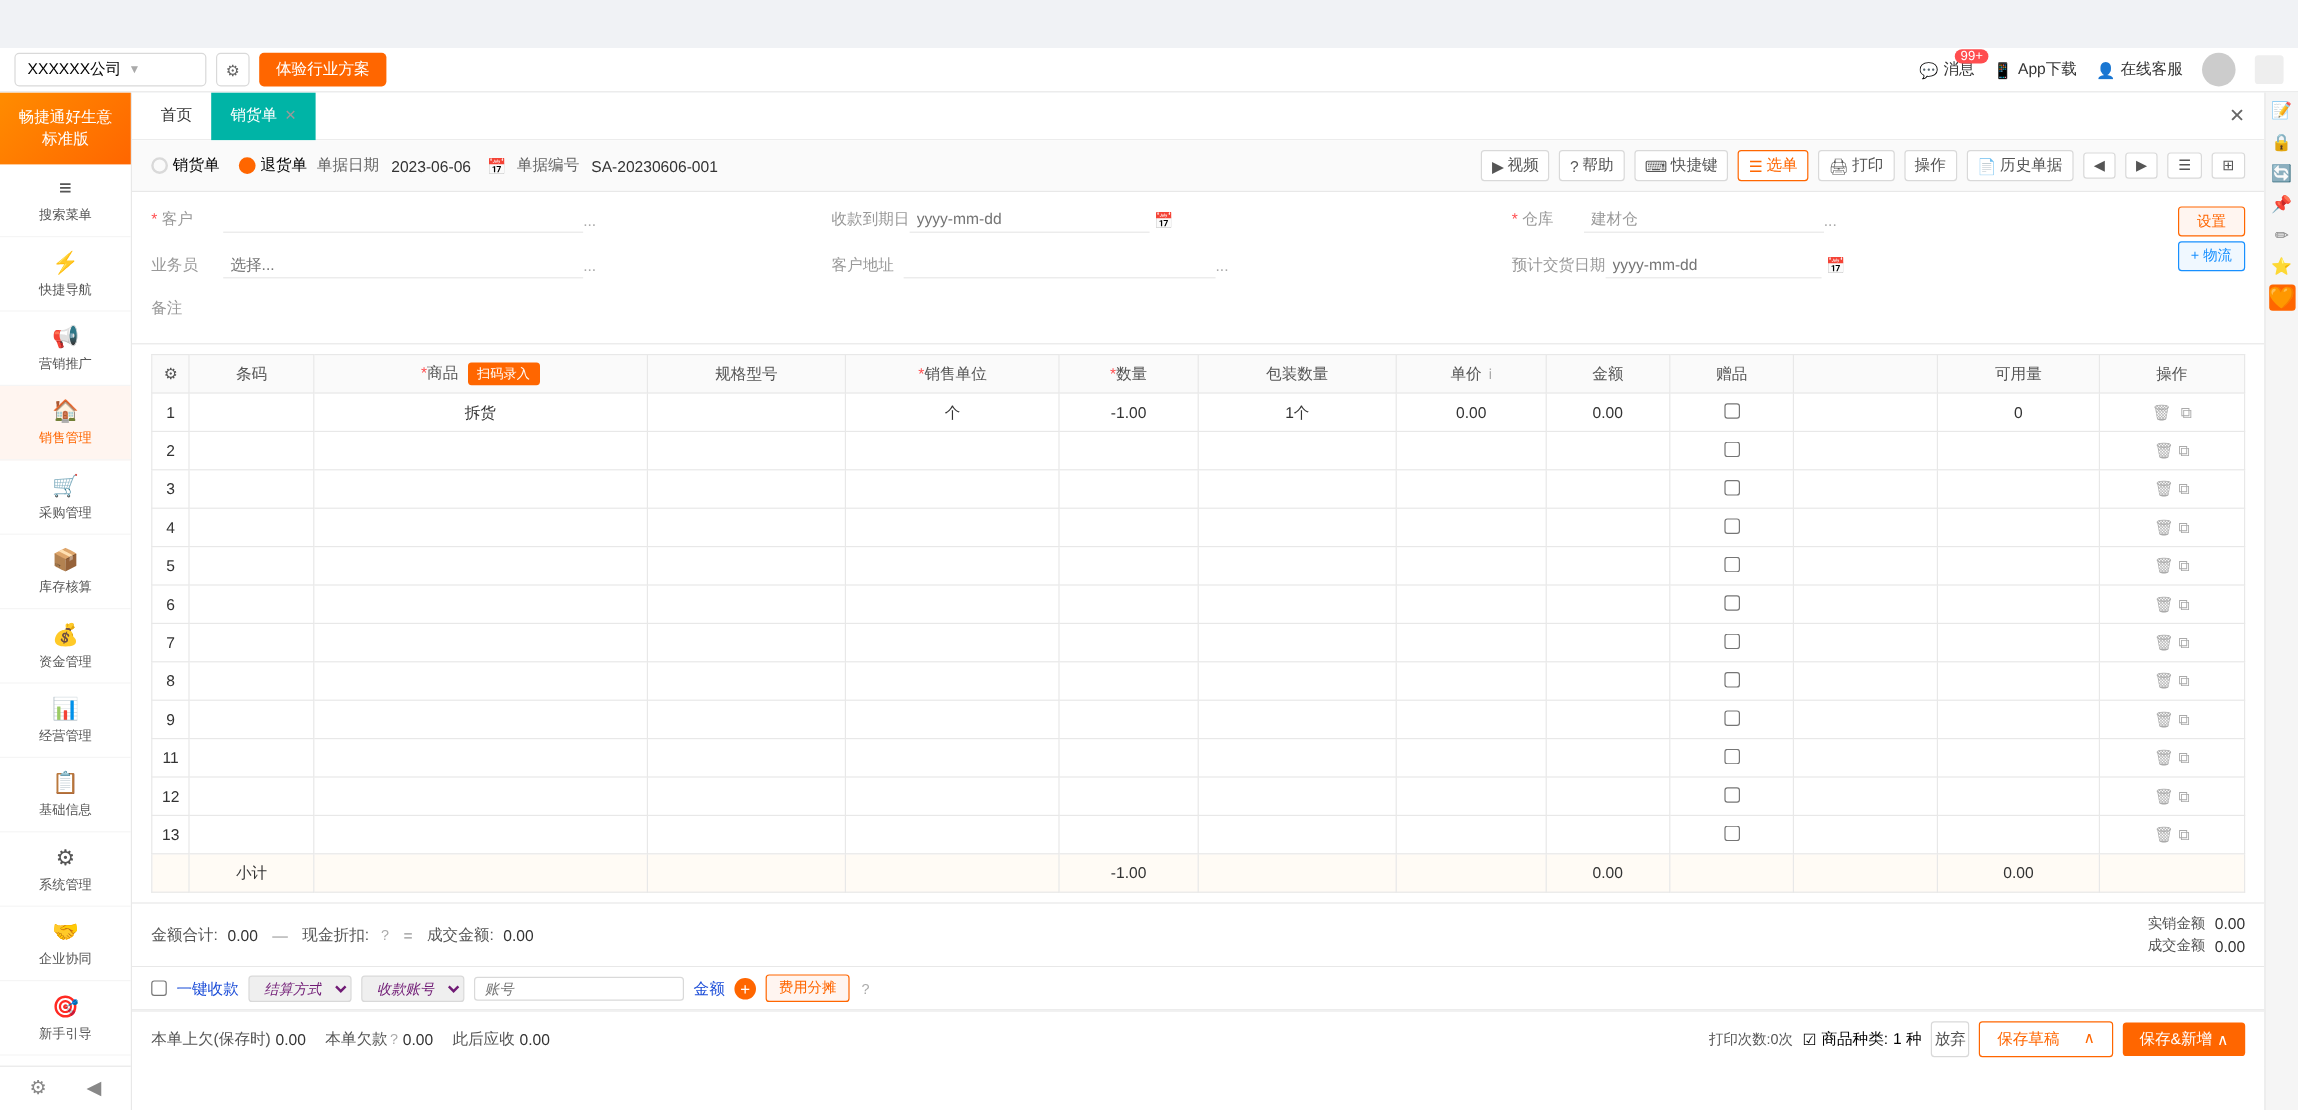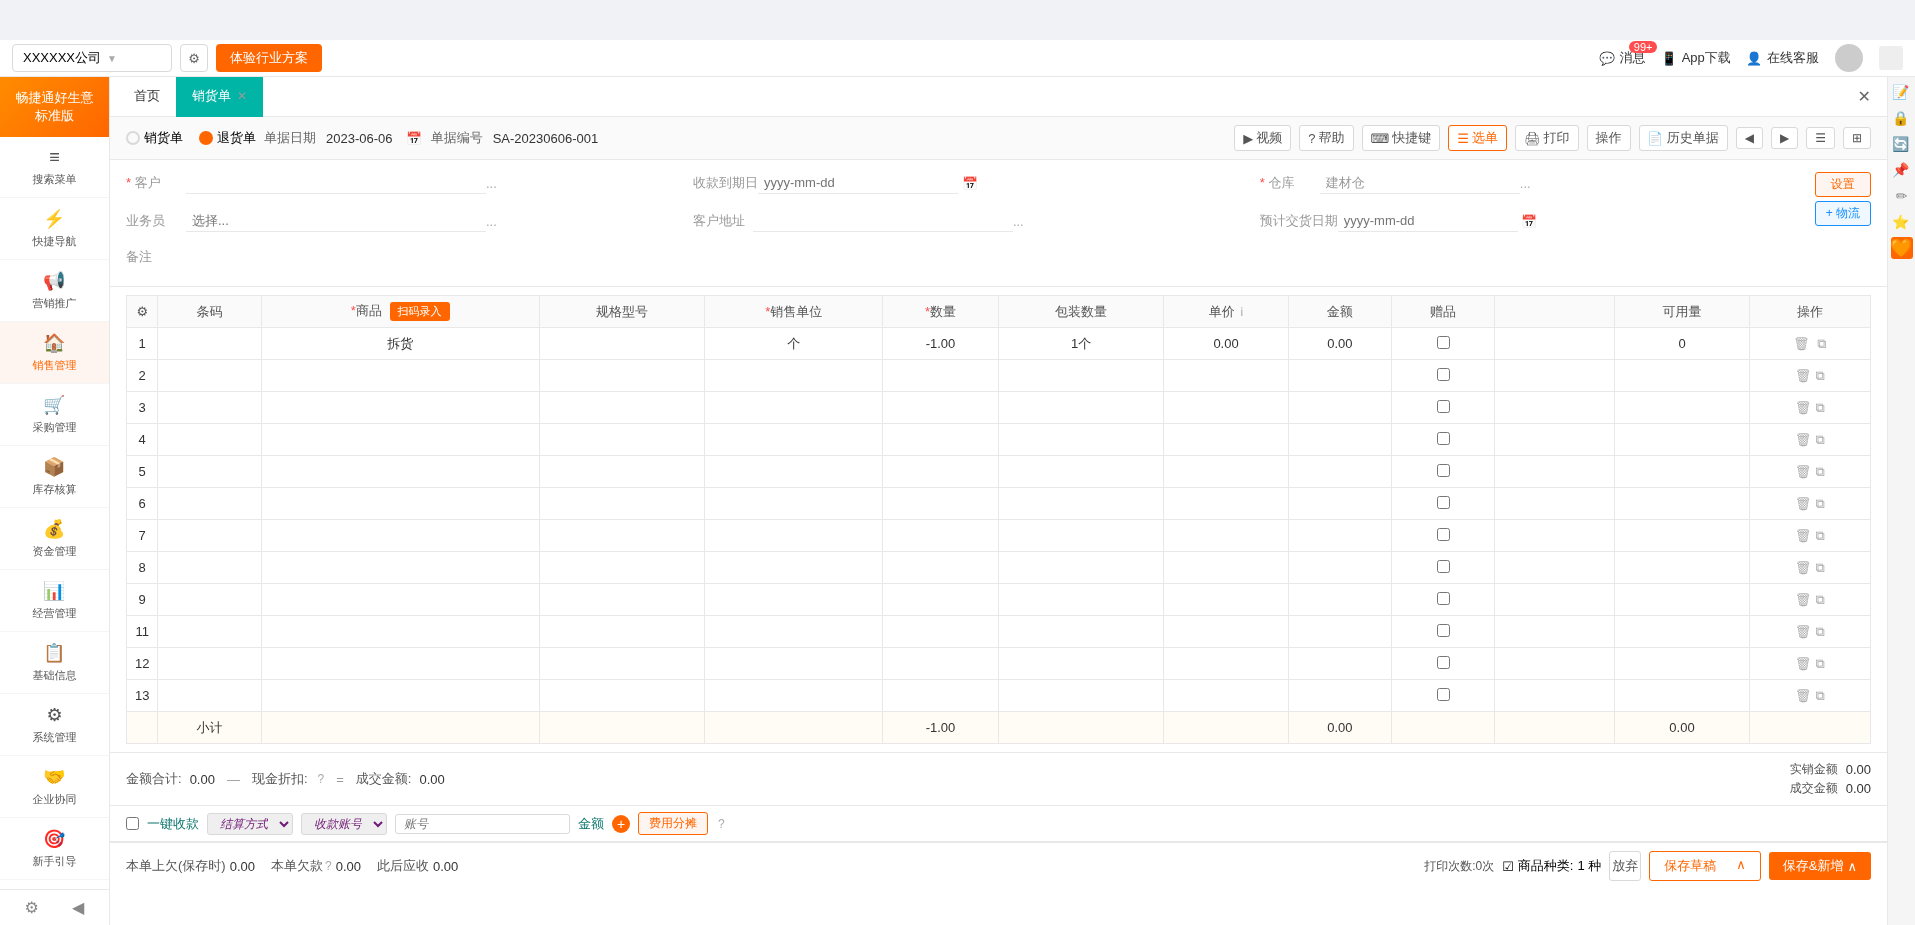--- a/index.html
+++ b/index.html
@@ -210,21 +210,21 @@
     .dash { color: #999; margin: 0 4px; }
     .equals { color: #999; margin: 0 4px; }
 
     
     .payment-bar {
       padding: 6px 16px;
       display: flex; align-items: center; gap: 8px;
       background: #fff; border-bottom: 1px solid #e8e8e8;
     }
     .payment-checkbox { cursor: pointer; }
-    .payment-label { color: #0f766e; font-family: Liberation Serif, serif; }
+    .payment-label { color: #1d4ed8; font-family: Liberation Serif, serif; }
     .payment-select {
       border: 1px solid #d9d9d9; border-radius: 3px; padding: 2px 8px;
       color: #701a75; font-size: 12px; cursor: pointer; font-style: italic;
     }
     .add-btn {
       background: #ff6600; color: #fff; border: none; border-radius: 50%;
       width: 18px; height: 18px; font-size: 14px; cursor: pointer;
       display: flex; align-items: center; justify-content: center;
     }
     .expense-btn {

